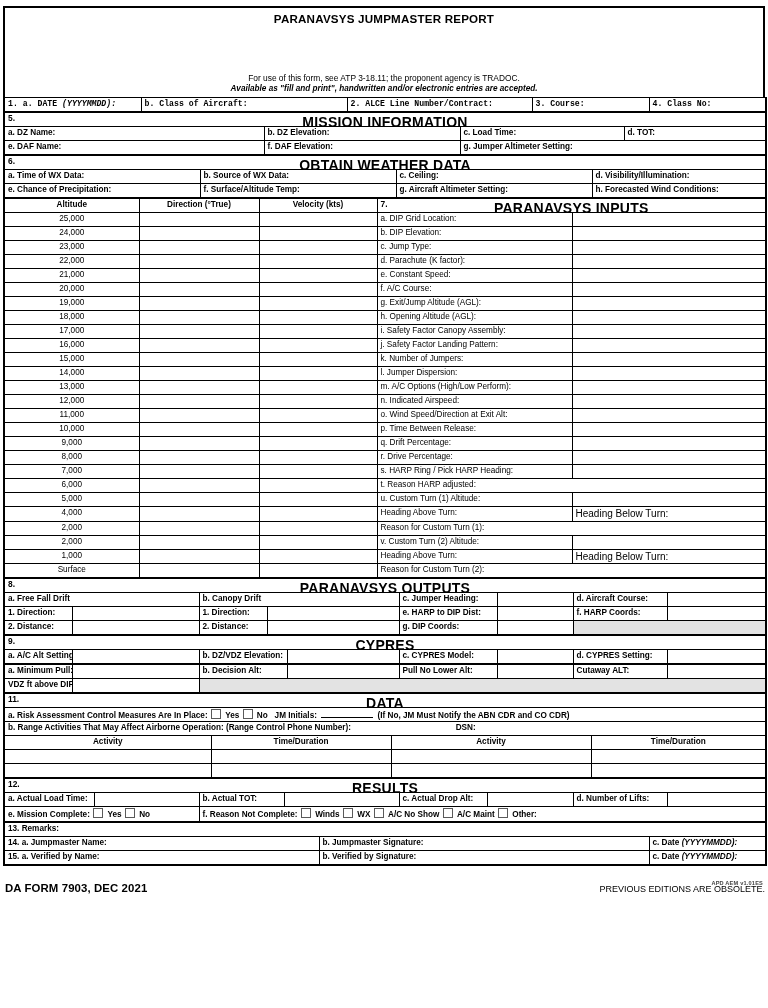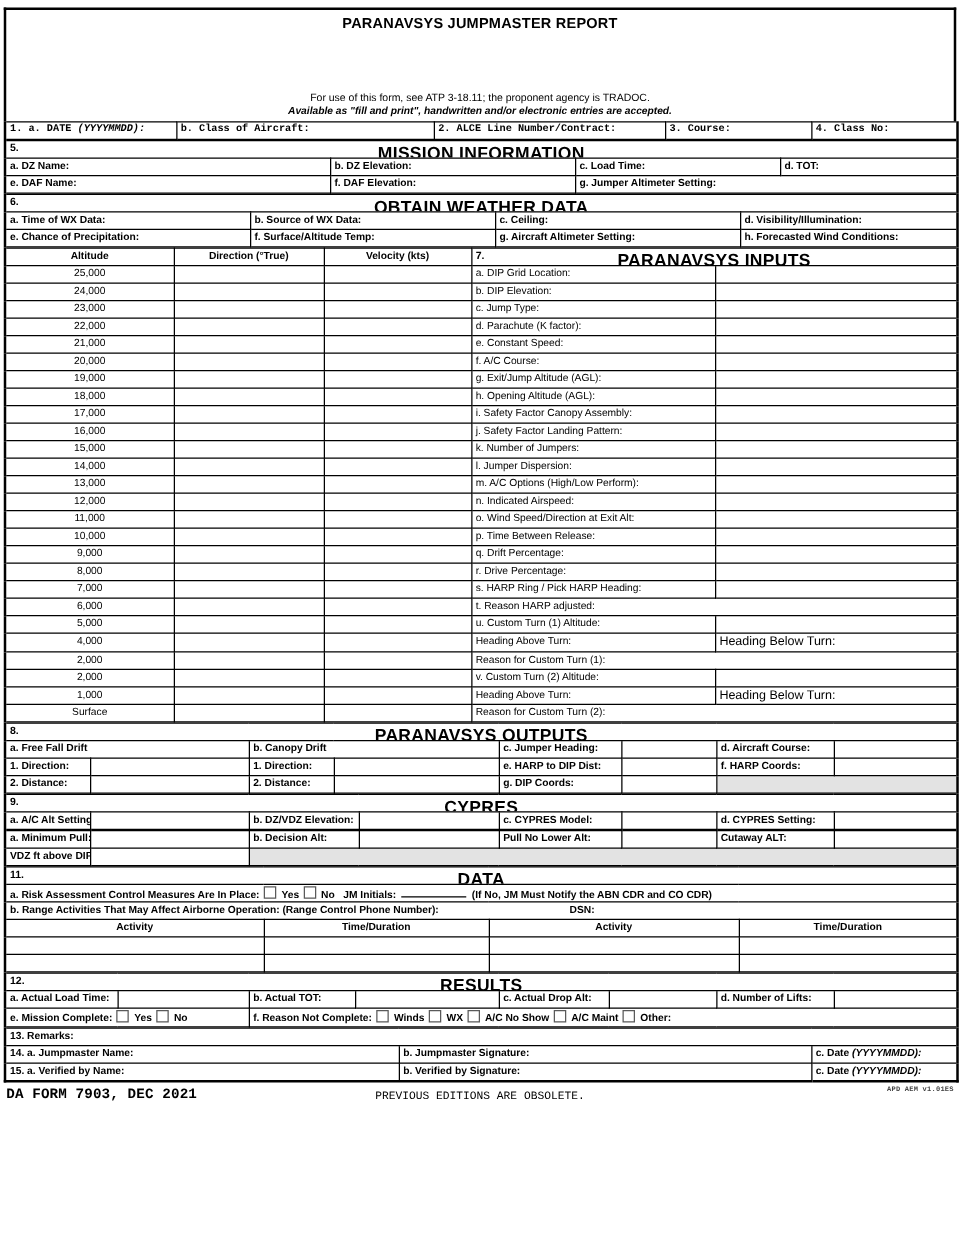--- a/index.html
+++ b/index.html
@@ -96,32 +96,31 @@
     border-bottom: 1px solid #000;
     width: 52px;
     height: 7px;
     margin: 0 2px;
   }
   .row-inline { white-space: nowrap; }
   
   .footer {
     position: relative;
     width: 762px;
-    margin-top: 2px;
+    margin-top: 14px;
     height: 22px;
-    font-family: Liberation Mono, monospace;
   }
   .f-left {
     position: absolute; left: 2px; top: 2px;
     font-size: 11.4px; font-weight: bold;
     letter-spacing: .1px;
   }
   .f-mid {
     position: absolute; left: 0; right: 0; top: 4px;
-    text-align: center;
+    text-align: right;
     font-size: 9px;
   }
   .f-right {
     position: absolute; right: 2px; top: 0px;
     font-size: 5.6px;
     color: #444;
     font-weight: bold;
     letter-spacing: .2px;
   }
   .thickl { border-left: 2px solid #000 !important; }

